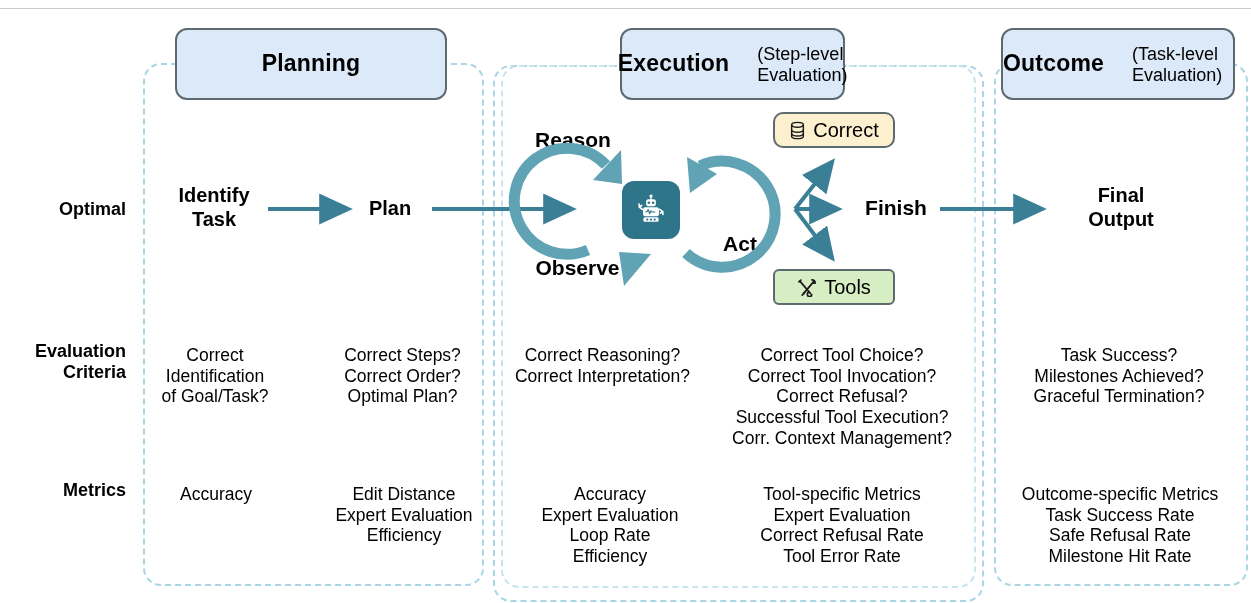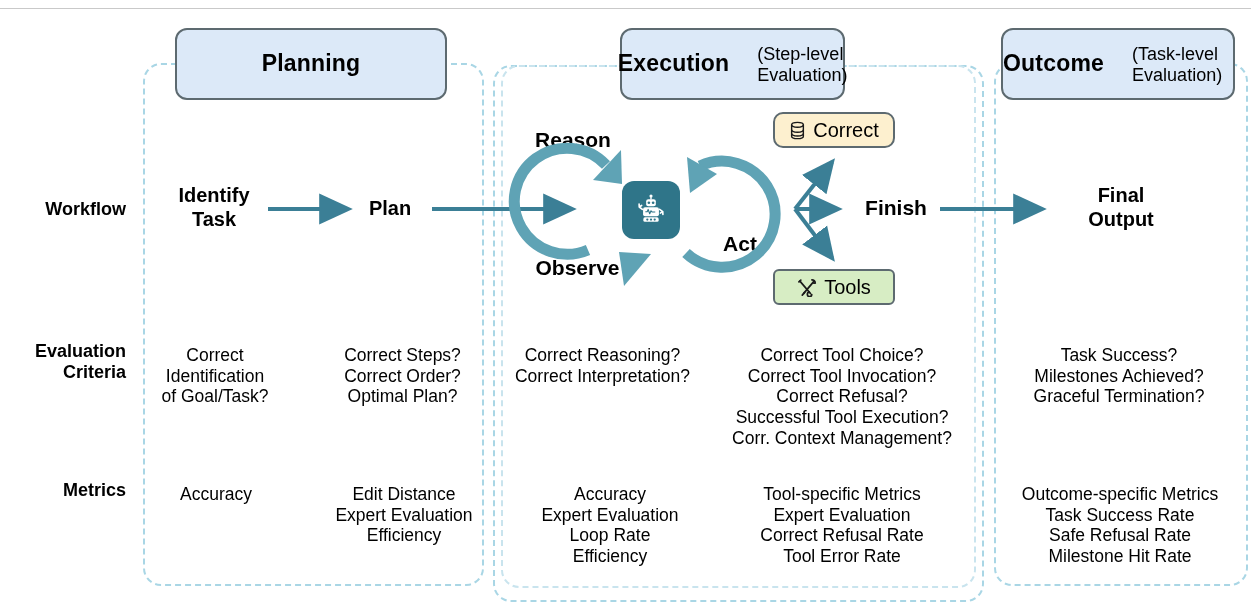--- a/index.html
+++ b/index.html
@@ -69,21 +69,21 @@
   <div class="pill" style="left:620px;top:28px;width:225px;height:72px;">
     <div class="t1">Execution</div>
     <div class="t2">(Step-level Evaluation)</div>
   </div>
 
   <div class="pill" style="left:1001px;top:28px;width:234px;height:72px;">
     <div class="t1">Outcome</div>
     <div class="t2">(Task-level Evaluation)</div>
   </div>
 
-  <div class="rowlabel" style="left:0px;top:199px;width:126px;">Workflow</div>
+  <div class="rowlabel" style="left:0px;top:199px;width:126px;">Optimal</div>
   <div class="rowlabel" style="left:0px;top:341px;width:126px;white-space:pre-line;">Evaluation
 Criteria</div>
   <div class="rowlabel" style="left:0px;top:480px;width:126px;">Metrics</div>
 
   <svg class="overlay" viewBox="0 0 1251 603">
     <defs>
       <marker id="ah" markerWidth="9" markerHeight="9" refX="7.2" refY="4.5" orient="auto">
         <path d="M0,0.6 L8.4,4.5 L0,8.4 Z" fill="#3b7f96"></path>
       </marker>
       <marker id="ahc" markerWidth="6" markerHeight="6" refX="3" refY="3" orient="auto">

